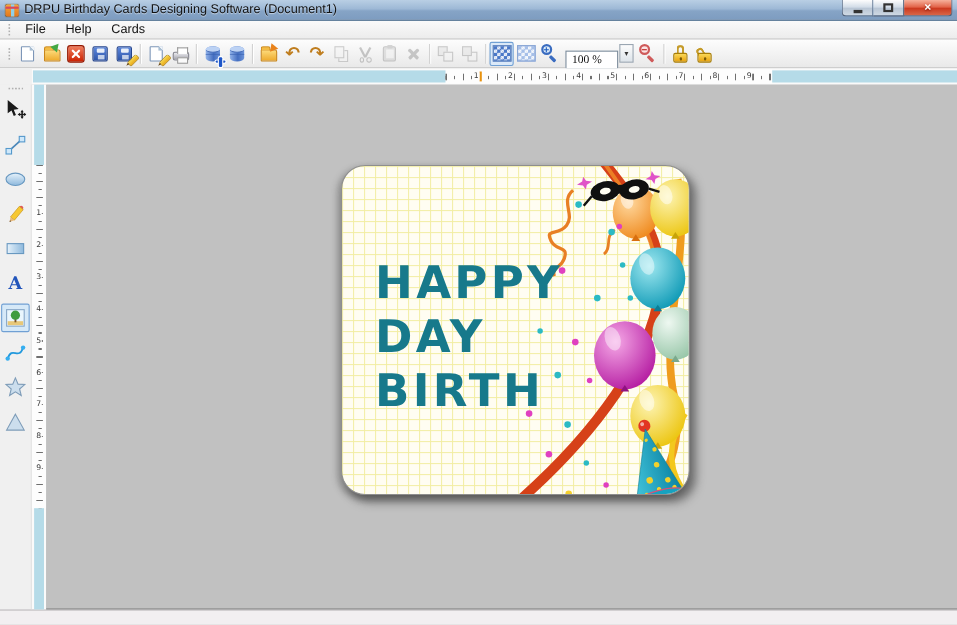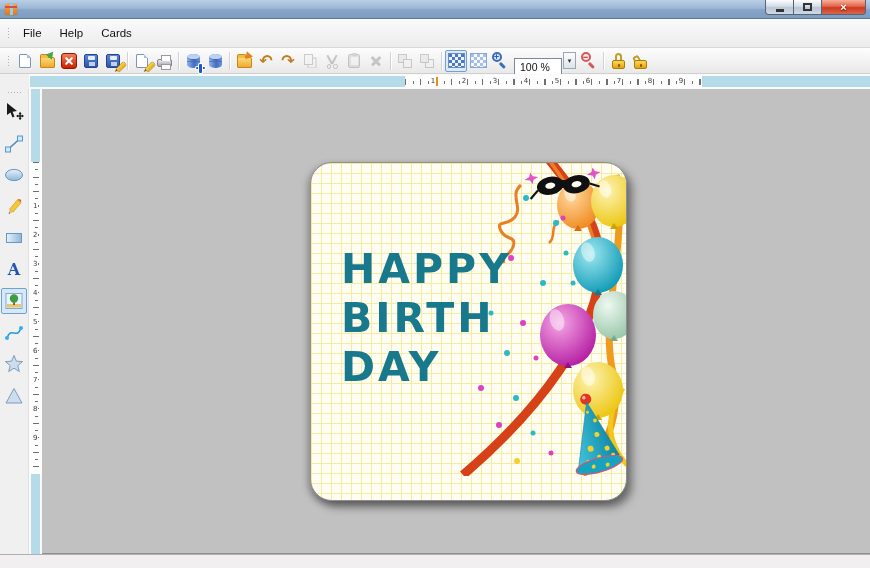--- a/index.html
+++ b/index.html
@@ -14,21 +14,21 @@
   .title-text { font-size:11.5px; color:#111; text-shadow:0 1px 1px rgba(255,255,255,.55); }
   .winbtns { position:absolute; top:0; right:4px; display:flex; }
   .winbtn { height:15px; border:1px solid #56647a; border-top:none; display:flex; align-items:center; justify-content:center; background:linear-gradient(#fdfdfd,#d3dde8 45%,#b9c6d5 55%,#cfd9e4); }
   .winbtn.min { width:29px; border-radius:0 0 0 4px; }
   .winbtn.max { width:27px; border-left:none; border-right:none; }
   .winbtn.close { width:45px; border-radius:0 0 4px 0; background:linear-gradient(#f6b09b,#e2654a 45%,#cc3a20 55%,#d8684a); color:#fff; font-size:11px; font-weight:bold; text-shadow:0 1px 2px #7a1000; }
   .glyph-min { width:8px; height:3px; background:#333; margin-top:6px; }
   .glyph-max { width:9px; height:8px; border:2px solid #333; background:transparent; }
 
   
-  .menubar { height:29px; background:linear-gradient(#fafafa,#ececec); display:flex; align-items:center; border-bottom:1px solid #d8d8d8; padding-left:3px; }
+  .menubar { height:17px; background:linear-gradient(#fafafa,#ececec); display:flex; align-items:center; border-bottom:1px solid #d8d8d8; padding-left:3px; }
   .gripper { width:3px; height:12px; margin:0 4px; background-image:radial-gradient(circle,#b0b0b0 .8px,transparent .9px); background-size:3px 3px; }
   .menu-item { font-size:11.5px; color:#111; padding:1px 9px; }
 
   
   .toolbar { height:26px; background:linear-gradient(#fdfdfd,#e9e9e9); border-bottom:1px solid #cfcfcf; display:flex; align-items:center; padding-left:3px; }
   .tb-sep { width:1px; height:18px; background:#d2d2d2; margin:0 3px; box-shadow:1px 0 0 #fff; }
   .tbtn { width:22px; height:22px; display:flex; align-items:center; justify-content:center; position:relative; border-radius:2px; flex:0 0 auto; }
   .tbtn.selected { border:1px solid #70a0d4; background:#dbe9f8; }
   .disabled { opacity:.45; filter:grayscale(1); }
 
@@ -74,21 +74,21 @@
   .icon-checker { width:17px; height:15px; border:1px solid #6a8cc0; background-color:#4a78c8;
     background-image:linear-gradient(45deg,rgba(255,255,255,.9) 25%,transparent 25% 75%,rgba(255,255,255,.9) 75%),linear-gradient(45deg,rgba(255,255,255,.9) 25%,transparent 25% 75%,rgba(255,255,255,.9) 75%);
     background-position:0 0,3px 3px; background-size:6px 6px; }
   .icon-checker.light { background-color:#a6bfe8; border-color:#8aa6d4; }
   .icon-mag { width:17px; height:17px; position:relative; }
   .mag-circle { position:absolute; top:0; left:0; width:10px; height:10px; border:2px solid #3a6cc0; border-radius:50%; background:#ddebf8; display:flex; align-items:center; justify-content:center; font-size:9px; font-weight:bold; color:#2060c0; line-height:1; }
   .mag-circle.red { border-color:#cf5a5a; color:#c02020; background:#fae4e4; }
   .mag-handle { position:absolute; bottom:2px; right:3px; width:7px; height:2.6px; background:#3a6cc0; border-radius:1px; transform:rotate(45deg); }
   .mag-handle.red { background:#cf5a5a; }
   .undo-glyph { font-size:16px; font-weight:bold; color:#bf7d1e; line-height:1; font-family:"DejaVu Sans",sans-serif; }
-  .zoom-combo { width:48px; height:17px; background:#fff; border:1px solid #7a8a9a; display:flex; align-items:center; padding-left:5px; font-size:10.5px; color:#111; margin:12px 1px 0 3px; }
+  .zoom-combo { width:48px; height:17px; background:#fff; border:1px solid #7a8a9a; display:flex; align-items:center; padding-left:5px; font-size:10.5px; color:#111; margin:12px 1px 0 3px;font-family:Liberation Serif, serif; }
   .combo-arrow { width:13px; height:17px; border:1px solid #9aa6b2; background:linear-gradient(#fcfcfc,#dde4ea); display:flex; align-items:center; justify-content:center; font-size:7px; color:#333; margin-right:2px; }
   .icon-lock { width:13px; height:16px; position:relative; }
   .shackle { position:absolute; top:0; left:3px; width:7px; height:8px; border:2px solid #c59b2a; border-bottom:none; border-radius:4px 4px 0 0; }
   .shackle.open { transform:rotate(-30deg) translate(-2px,-1px); transform-origin:100% 100%; }
   .lockbody { position:absolute; bottom:0; left:0; width:13px; height:8.5px; background:linear-gradient(#fad858,#e8a20e); border:1px solid #a87e08; border-radius:2px; }
   .lockbody::after { content:""; position:absolute; left:5px; top:2.5px; width:2.5px; height:3.5px; background:#7a5a06; border-radius:1px; }
 
   
   .rulerrow { height:15px; background:#fafafa; position:relative; }
   .rulerrow .palette-corner { position:absolute; left:0; top:0; width:29px; height:15px; background:#f0f0f0; }
@@ -110,40 +110,41 @@
   .v-strip { width:13px; background:#fafafa; position:relative; }
   .v-track { position:absolute; top:0; bottom:0; left:2px; width:9px; background:#b5dbe8; }
   .v-band { position:absolute; left:0; width:13px; top:73px; height:312px; background-color:#fdfdfd;
     background-image:repeating-linear-gradient(to bottom,#6f6f6f 0 1px,transparent 1px 7.25px),repeating-linear-gradient(to bottom,#6f6f6f 0 1px,transparent 1px 14.5px);
     background-size:3px 100%,6px 100%; background-position:60% 0,60% 0; background-repeat:no-repeat; }
   .v-band b { left:3px; transform:translateY(-50%); }
 
   .canvas { flex:1; background:#c1c1c1; position:relative; border-bottom:1px solid #8f8f8f; }
 
   
-  .card { position:absolute; left:268px; top:73px; width:317px; height:339px; border-radius:22px; border:1px solid #8e8e8e;
+  .card { position:absolute; left:268px; top:73px; width:317px; height:300px; border-radius:22px; border:1px solid #8e8e8e;
     background-color:#fffdf2;
     background-image:linear-gradient(to right,#f2eda2 1px,transparent 1px),linear-gradient(to bottom,#f2eda2 1px,transparent 1px);
     background-size:10px 10px;
     box-shadow:5px 6px 9px rgba(40,40,40,.55), -3px 3px 6px rgba(70,70,70,.35);
     overflow:hidden; }
   .card-art { position:absolute; inset:0; }
   .card-textblock { position:absolute; left:30px; top:82px; }
   .card-line { font-family:"DejaVu Sans",sans-serif; font-weight:bold; font-size:41px; line-height:49px; letter-spacing:3px; color:#17798b; transform-origin:left top; }
 
   
   .statusbar { height:14px; background:#f2eff1; border-top:1px solid #b2afb2; }
 </style>
 </head>
 <body>
 
 <div id="window">
 
   <div class="titlebar">
     <span class="app-icon"></span>
+    <span class="title-text">DRPU Birthday Cards Designing Software  (Document1)</span>
     <span class="winbtns">
       <span class="winbtn min">
           <i class="glyph-min"></i>
         </span>
       <span class="winbtn max">
           <i class="glyph-max"></i>
         </span>
       <span class="winbtn close">
           <span>×</span>
         </span>
@@ -513,21 +514,21 @@
                 <circle cx="12" cy="24" r="2"></circle>
             </g>
             <ellipse cx="-4" cy="30" rx="24" ry="7" fill="#17a2c0" stroke="#d5527a" stroke-width="1.2"></ellipse>
             <circle cx="-10" cy="30" r="2" fill="#f2d12c"></circle>
               <circle cx="4" cy="32" r="2" fill="#f2d12c"></circle>
           </g>
         </svg>
 
         <div class="card-textblock">
           <div class="card-line">HAPPY</div>
+          <div class="card-line">DAY</div>
           <div class="card-line">BIRTH</div>
-          <div class="card-line">DAY</div>
         </div>
       </div>
     </div>
   </div>
 
   <div class="statusbar"></div>
 </div>
 
 </body></html>

